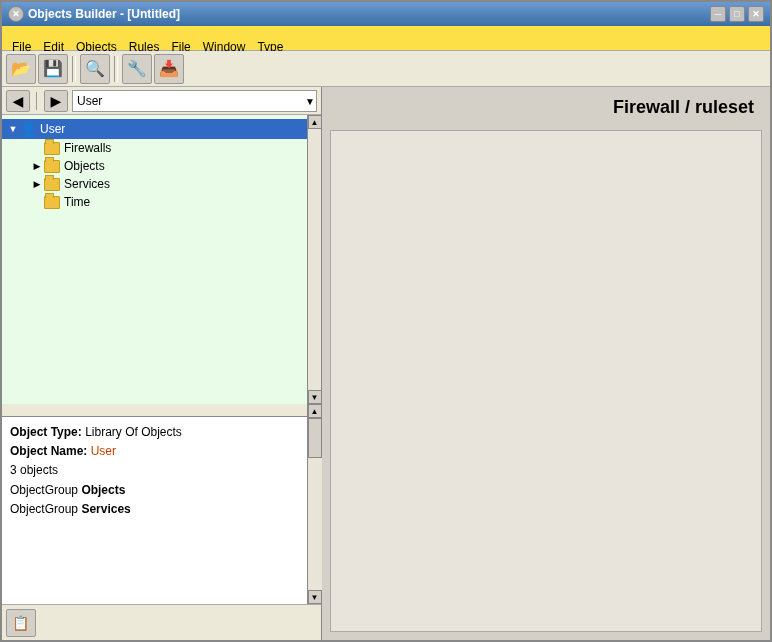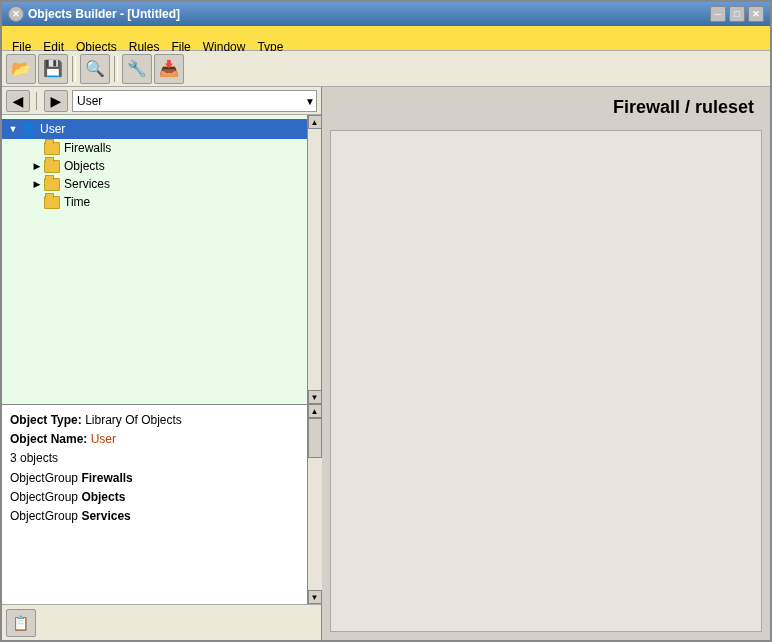--- a/index.html
+++ b/index.html
@@ -420,33 +420,30 @@
 
         <div class="tree-scrollbar">
           <div class="scroll-arrow">▲</div>
           <div class="scroll-track">
           </div>
           <div class="scroll-arrow">▼</div>
         </div>
       </div>
 
       <div class="info-panel-wrap">
-        <div class="info-panel" style="padding-right: 20px;">
+        <div class="info-panel" style="padding-right: 20px; margin-top: 12px;">
           <div>
             <span class="obj-type">Object Type:</span>
             <span>Library Of Objects</span>
           </div>
           <div>
             <span class="obj-type">Object Name:</span>
             <span class="obj-name-val">User</span>
           </div>
           <div>3 objects</div>
-          <div>
-            <span>ObjectGroup </span><span class="bold">Firewalls</span>
-          </div>
           <div>
             <span>ObjectGroup </span><span class="bold">Objects</span>
           </div>
           <div>
             <span>ObjectGroup </span><span class="bold">Services</span>
           </div>
         </div>
         <div class="info-scrollbar">
           <div class="scroll-arrow">▲</div>
           <div class="scroll-track">

